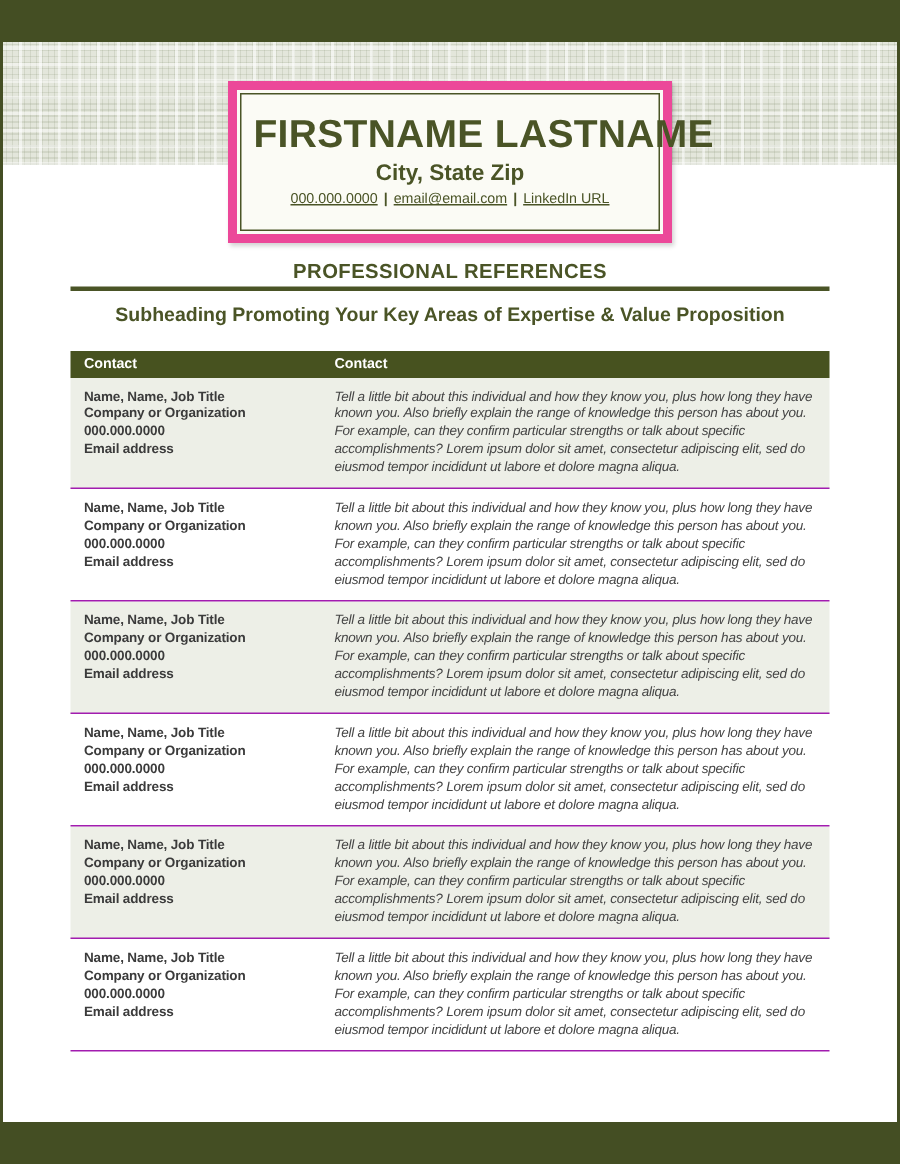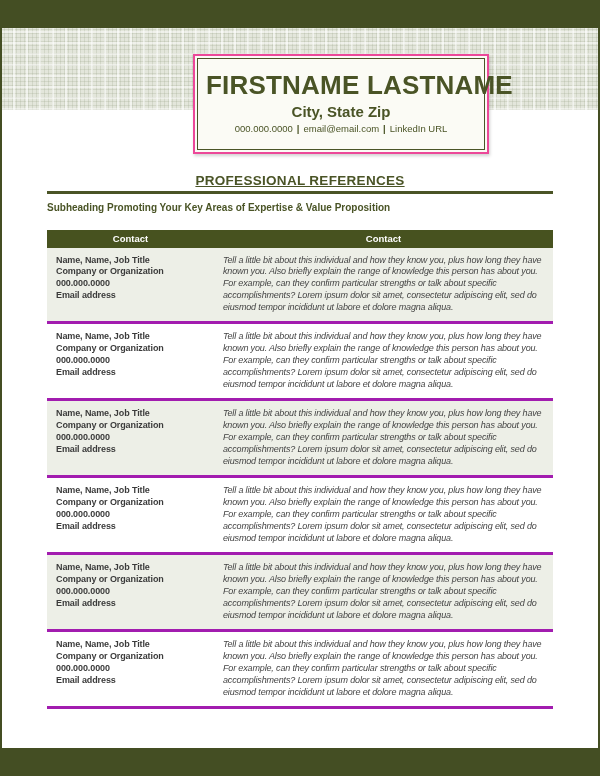--- a/index.html
+++ b/index.html
@@ -35,71 +35,70 @@
       repeating-linear-gradient(90deg, rgba(255,255,255,0.55) 0px, rgba(255,255,255,0.55) 2px, transparent 2px, transparent 13px),
       repeating-linear-gradient(0deg, rgba(255,255,255,0.45) 0px, rgba(255,255,255,0.45) 2px, transparent 2px, transparent 11px),
       repeating-linear-gradient(90deg, rgba(148,158,130,0.22) 0px, rgba(148,158,130,0.22) 1px, transparent 1px, transparent 4px),
       repeating-linear-gradient(0deg, rgba(148,158,130,0.22) 0px, rgba(148,158,130,0.22) 1px, transparent 1px, transparent 4px);
   }
 
   .name-box {
     position: absolute; top: 54px; left: 50%; transform: translateX(-50%);
     width: 296px; z-index: 4;
     background: #fbfbf5;
-    border: 2px solid #ec4899;
+    border: 6px solid #ec4899;
     padding: 2px;
     box-shadow: 1px 2px 3px rgba(0,0,0,0.18);
-    margin-left: 41px;
   }
   .name-box-inner {
     border: 1px solid #4a5426;
     text-align: center;
     padding: 13px 8px 15px;
     background: #fbfbf5;
   }
   .person-name {
     font-size: 26px; font-weight: bold; color: #4a5426;
     letter-spacing: 0.2px; line-height: 1.05; white-space: nowrap;
   }
   .city-line {
     font-size: 15px; font-weight: bold; color: #4a5426; margin-top: 4px;
   }
   .contact-line {
-    font-size: 9.5px; color: #4a5426; margin-top: 3px;
+    font-size: 9.5px; color: #4a5426; margin-top: 3px; text-decoration: underline;
   }
   .contact-line .sep { font-weight: bold; margin: 0 4px; }
 
   .content { position: absolute; top: 110px; left: 0; right: 0; padding: 0 47px; }
 
   .section-title {
     margin-top: 63px; text-align: center;
-    font-size: 13.5px; font-weight: bold; color: #4a5426; letter-spacing: 0.3px; text-decoration: underline;
+    font-size: 13.5px; font-weight: bold; color: #4a5426; letter-spacing: 0.3px;
   }
   .title-rule {
     border: none; height: 2.5px; background: #4a5426; margin-top: 3px;
   }
   .subheading {
-    text-align: left; margin-top: 8px;
-    font-size: 10px; font-weight: bold; color: #4a5426;
+    text-align: center; margin-top: 8px;
+    font-size: 13px; font-weight: bold; color: #4a5426;
   }
 
   table.refs {
     width: 100%; border-collapse: collapse; margin-top: 17px;
     table-layout: fixed;
   }
   table.refs th {
-    background: #47521f; color: #ffffff; text-align: center;
+    background: #47521f; color: #ffffff; text-align: left;
     font-size: 9.5px; font-weight: bold; padding: 3px 9px 4px;
   }
   table.refs th.col-contact { width: 33%; }
   table.refs tbody tr:nth-child(odd)  { background: #edefe7; }
   table.refs tbody tr:nth-child(even) { background: #ffffff; }
   table.refs td {
     vertical-align: top; padding: 7px 9px 8px;
-    border-bottom: 3px solid #a21caf;
+    border-bottom: 1px solid #a21caf;
   }
   .contact-cell div {
     font-size: 9px; font-weight: bold; color: #3b3b3b;
     line-height: 11.8px; letter-spacing: -0.1px;
   }
   .context-cell p {
     font-size: 9px; color: #454545; line-height: 11.8px; letter-spacing: -0.15px; font-style: italic;
   }
 </style>
 </head>

